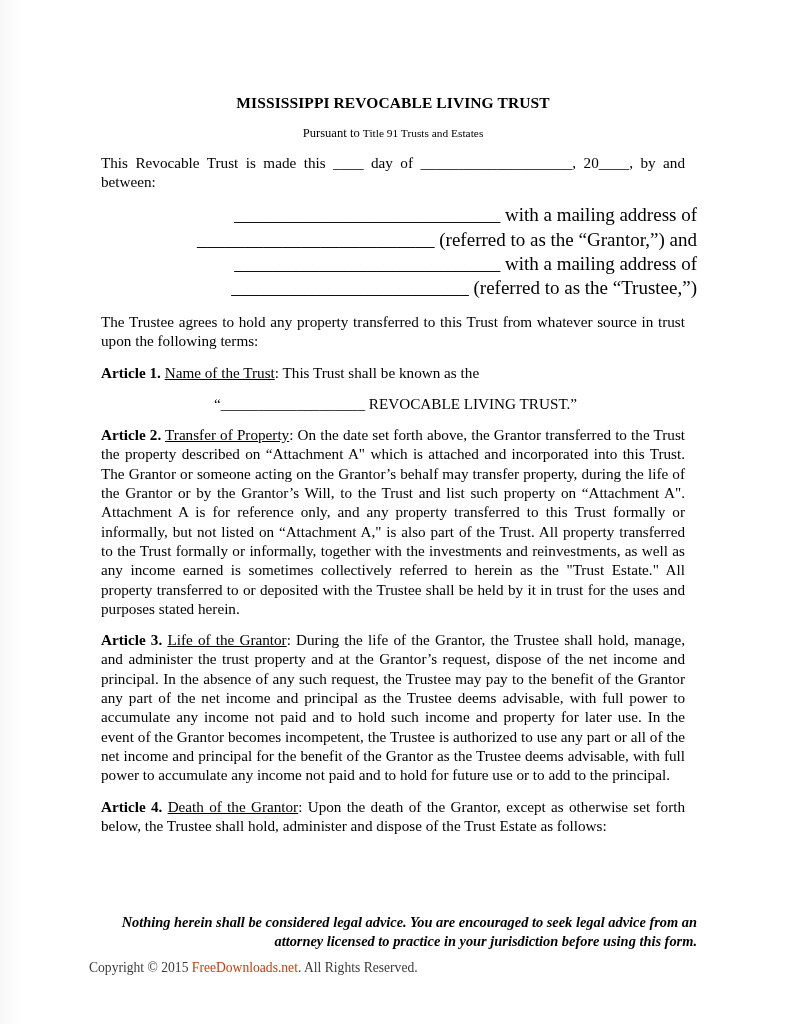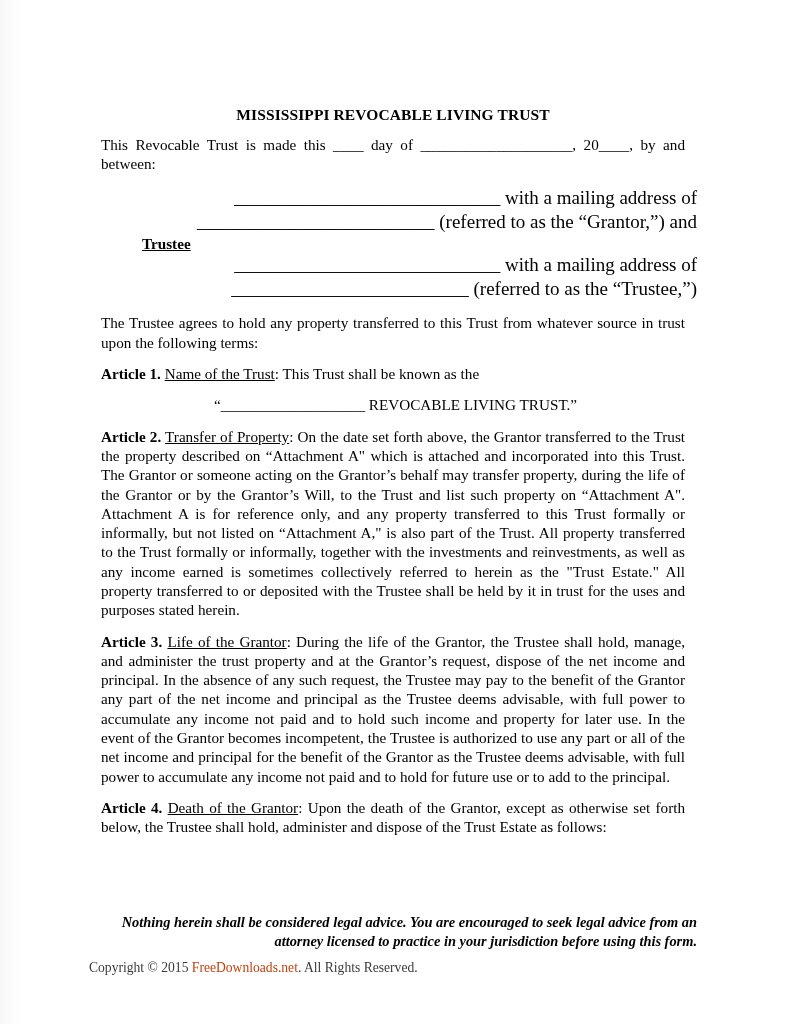--- a/index.html
+++ b/index.html
@@ -44,21 +44,21 @@
     top: 0;
     width: 608px;
   }
 
   
   .doc-title {
     text-align: center;
     font-weight: bold;
     font-size: 15.5px;
     letter-spacing: 0.1px;
-    margin: 12px;
+    margin: 0;
     padding-top: 94px;
     line-height: 1.1;
   }
   .doc-subtitle {
     text-align: center;
     margin: 0;
     padding-top: 16px;
     font-size: 12.2px;
     line-height: 1.1;
   }
@@ -141,27 +141,29 @@
 </head>
 <body>
 
 <div class="page-edge-shade"></div>
 
 <div class="page">
   <div class="content">
 
     <h1 class="doc-title">MISSISSIPPI REVOCABLE LIVING TRUST</h1>
 
+    <p class="doc-subtitle">
+      <span class="sub-lead">Pursuant to </span><span class="sub-cite">Title 91 Trusts and Estates</span>
+    </p>
 
     <p class="body-par gap-lg">This Revocable Trust is made this ____ day of ____________________, 20____, by and between:</p>
 
 
     <p class="party-line gap-md">____________________________ with a mailing address of _________________________ (referred to as the “Grantor,”) and</p>
 
-    <div class="party-heading gap-md">Trustee</div>
 
     <p class="party-line gap-md">____________________________ with a mailing address of _________________________ (referred to as the “Trustee,”)</p>
 
     <p class="body-par gap-lg">The Trustee agrees to hold any property transferred to this Trust from whatever source in trust upon the following terms:</p>
 
     <p class="body-par gap-lg">
       <span class="article-label">Article 1.</span>
       <span class="article-topic">Name of the Trust</span><span>: This Trust shall be known as the</span>
     </p>
 

